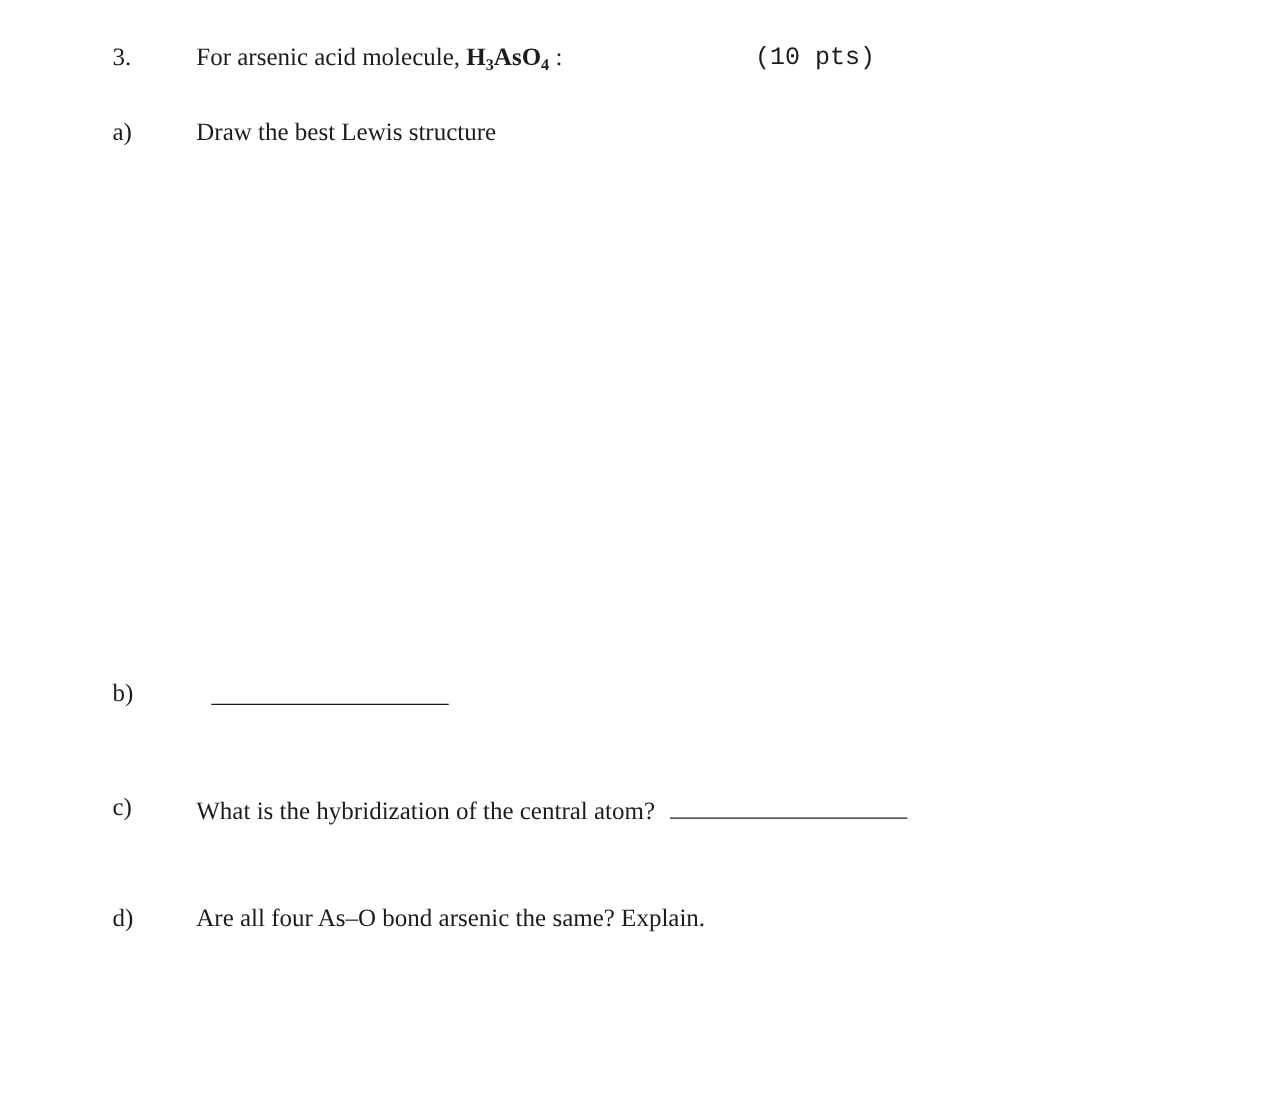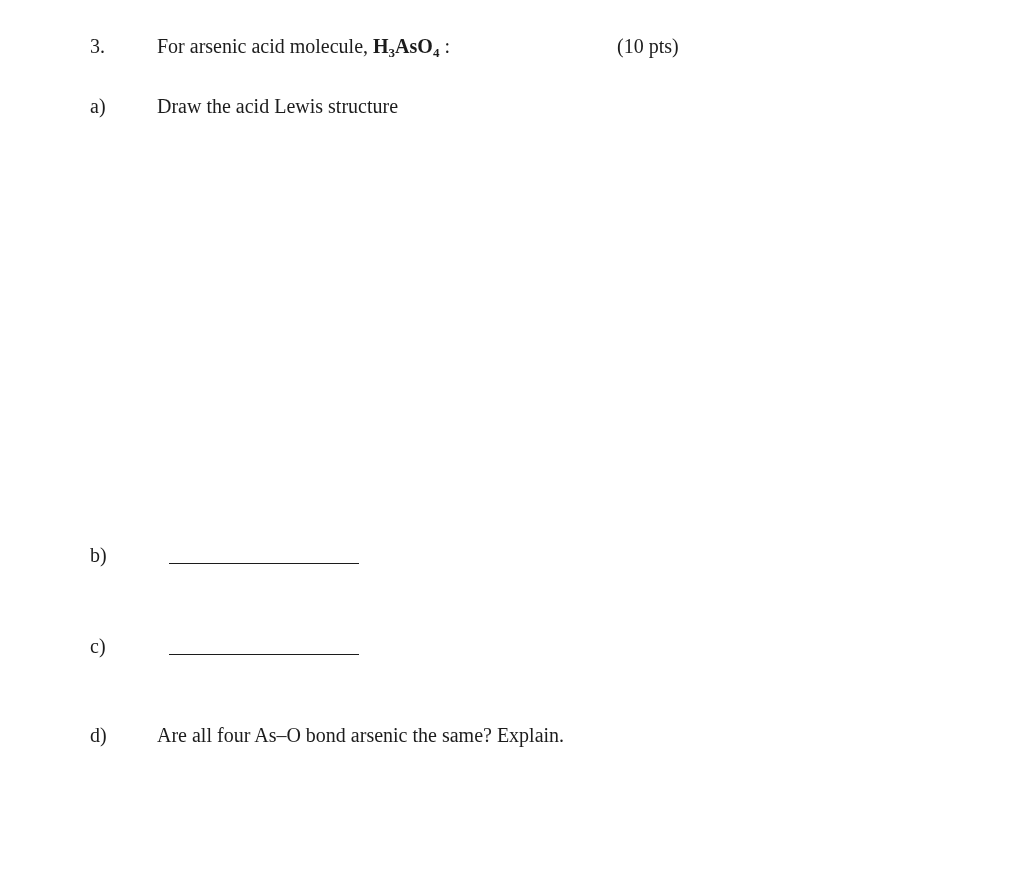--- a/index.html
+++ b/index.html
@@ -38,22 +38,23 @@
 
   .part-text {
     position: absolute;
     left: 157px;
     top: 0;
     white-space: nowrap;
   }
 
   .points {
     position: absolute;
-    left: 617px;
+    left: 604px;
     top: 0;
+    font-family: Liberation Mono, monospace;
   }
 
   .formula {
     font-weight: bold;
   }
 
   .formula sub {
     font-size: 13px;
     line-height: 0;
     vertical-align: -4px;
@@ -83,34 +84,34 @@
   <div class="row row-question">
     <span class="part-label">3.</span>
     <span class="part-text">
       <span>For arsenic acid molecule, </span><span class="formula"><span>H</span><sub>3</sub><span>AsO</span><sub>4</sub></span><span> :</span>
     </span>
     <span class="points">(10 pts)</span>
   </div>
 
   <div class="row row-a">
     <span class="part-label">a)</span>
-    <span class="part-text">Draw the acid Lewis structure</span>
+    <span class="part-text">Draw the best Lewis structure</span>
   </div>
 
   <div class="row row-b">
     <span class="part-label">b)</span>
     <span class="part-text">
       <span class="answer-blank"></span>
     </span>
   </div>
 
   <div class="row row-c">
     <span class="part-label">c)</span>
     <span class="part-text">
-      <span class="answer-blank"></span>
+      <span>What is the hybridization of the central atom?</span><span class="answer-blank"></span>
     </span>
   </div>
 
   <div class="row row-d">
     <span class="part-label">d)</span>
     <span class="part-text">Are all four As–O bond arsenic the same? Explain.</span>
   </div>
 
 </div>
 

